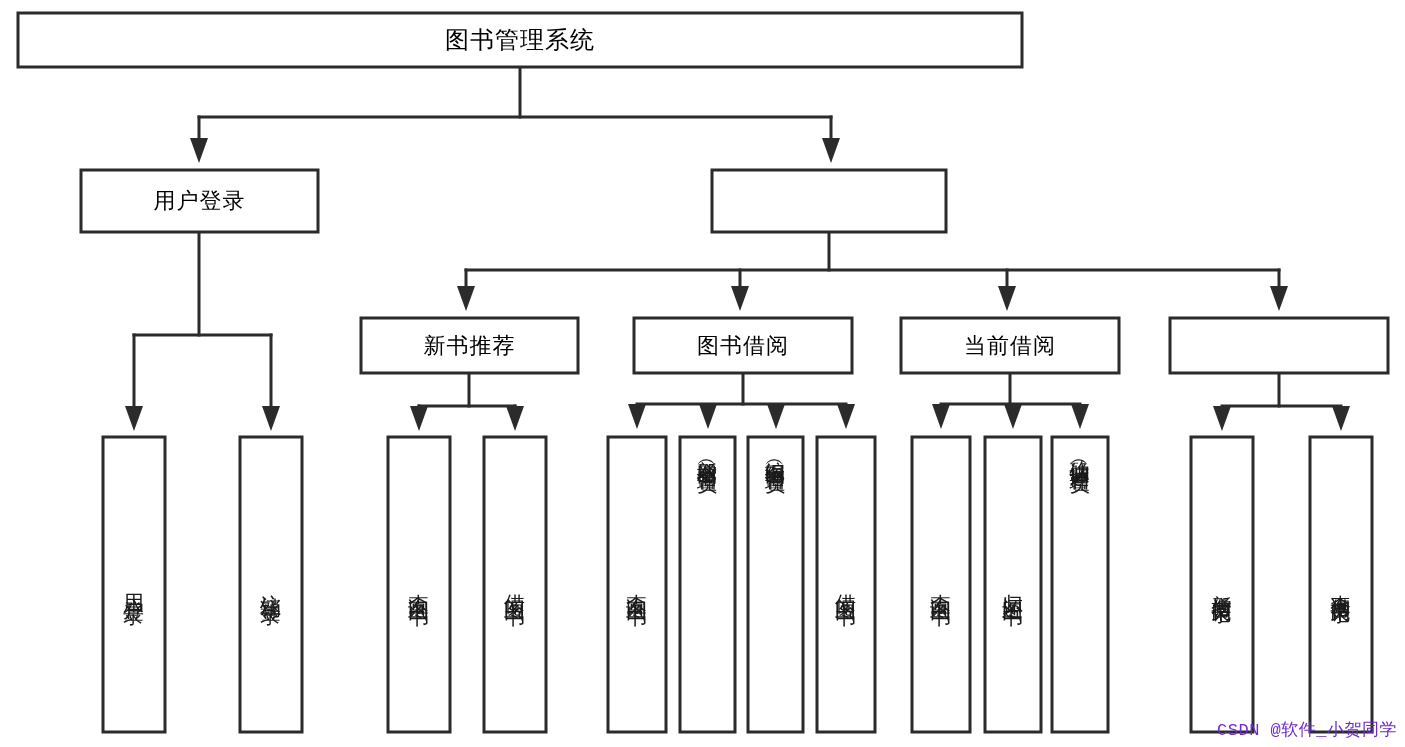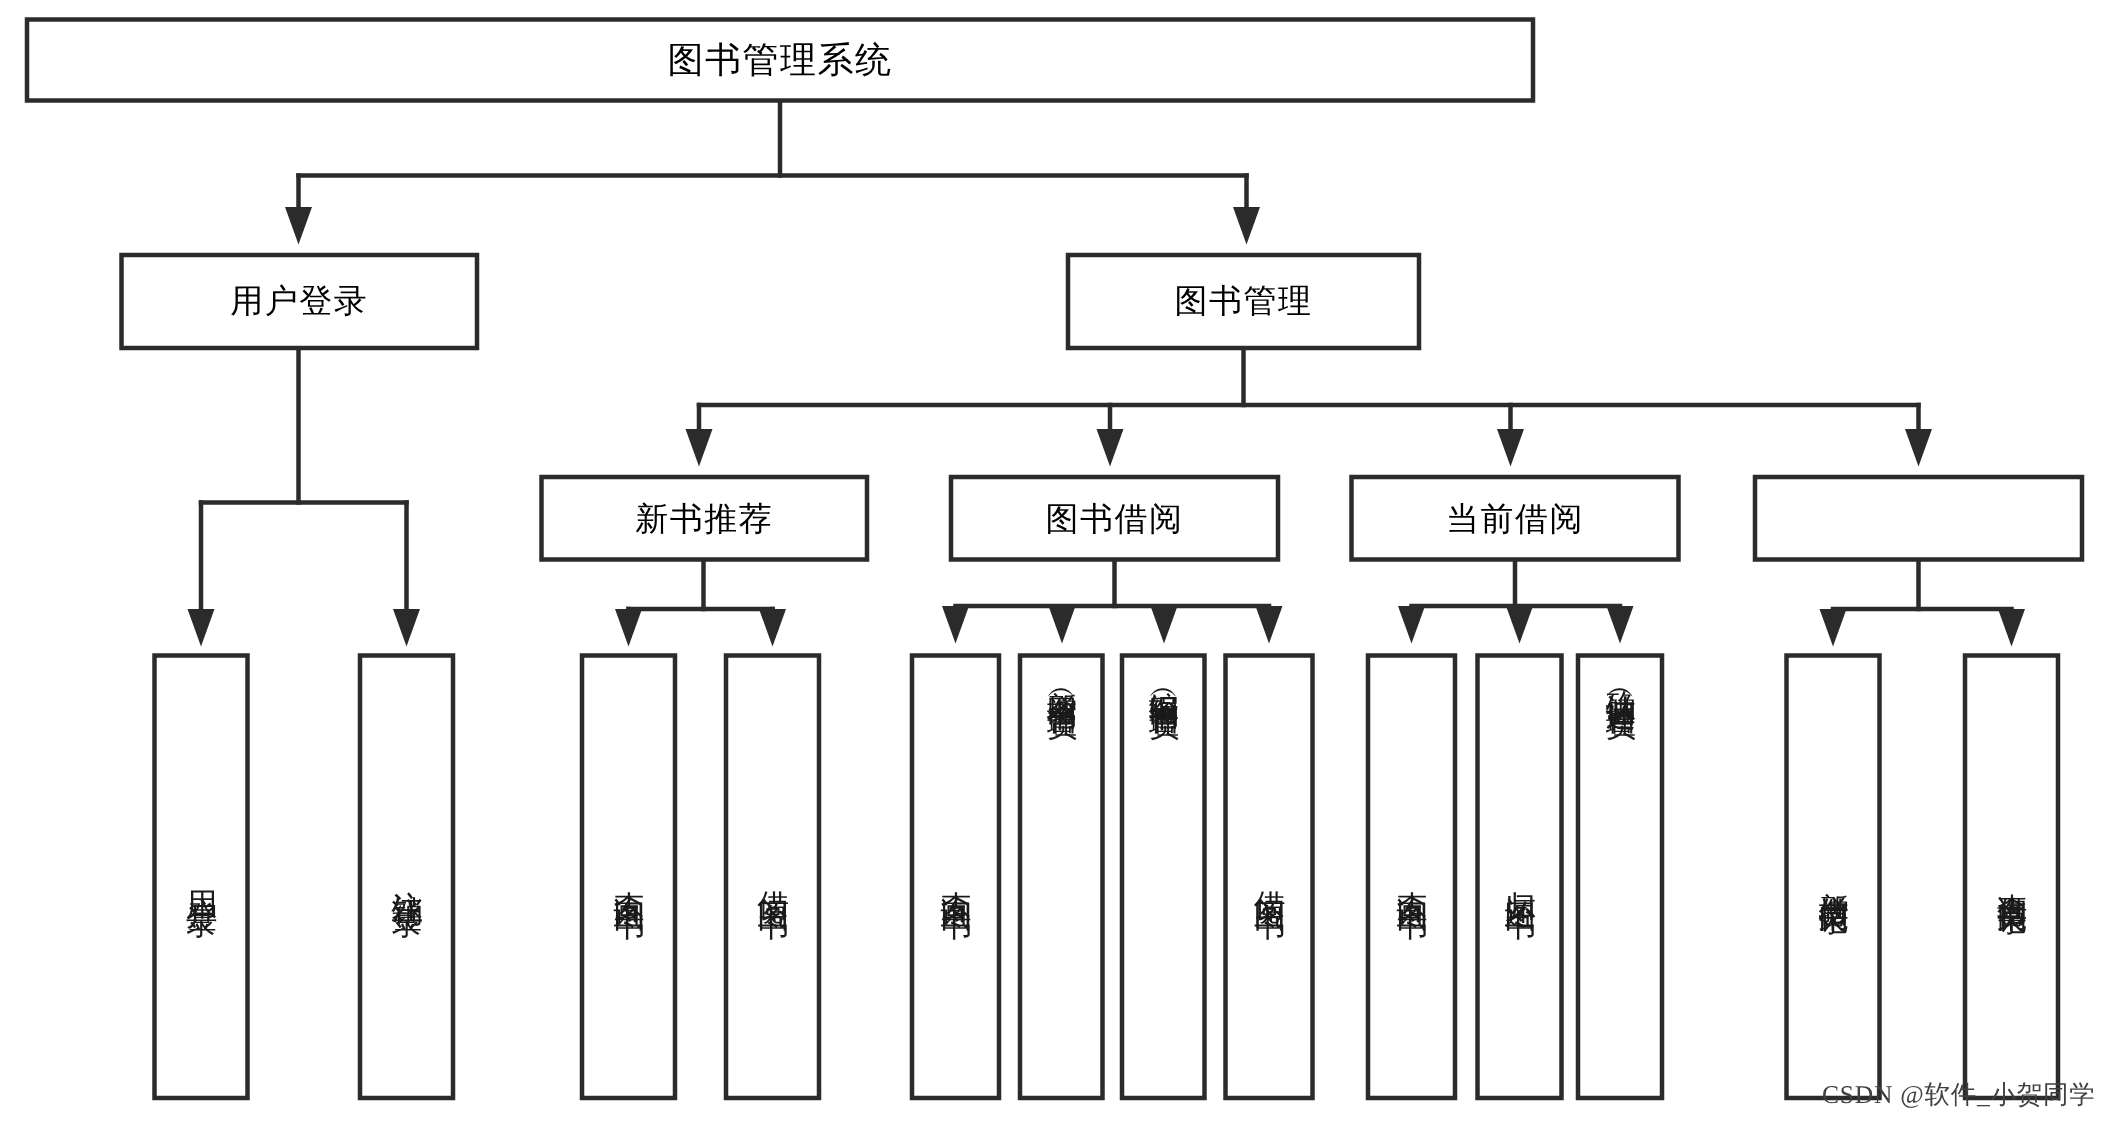--- a/index.html
+++ b/index.html
@@ -67,22 +67,22 @@
     letter-spacing: 4px;
     line-height: 1;
     pointer-events: none;
     white-space: nowrap;
   }
   #watermark {
     position: absolute;
     right: 8px;
     bottom: 6px;
     font-size: 17px;
-    color: #404040;
-    font-family: Liberation Serif, serif;
+    color: #6d28d9;
+    font-family: Liberation Mono, monospace;
     letter-spacing: 0.5px;
     white-space: nowrap;
     pointer-events: none;
   }
 </style>
 </head>
 <body>
 
 <div id="diagram-root">
 
@@ -174,21 +174,20 @@
     <rect class="node-box" x="985" y="437" width="56" height="295"></rect>
     <rect class="node-box" x="1052" y="437" width="56" height="295"></rect>
     <rect class="node-box" x="1191" y="437" width="62" height="295"></rect>
     <rect class="node-box" x="1310" y="437" width="62" height="295"></rect>
   </svg>
 
   <div class="node-label-h" style="left:18px; top:13px; width:1004px; height:54px; font-size:24px;">图书管理系统</div>
 
   <div class="node-label-h" style="left:81px; top:170px; width:237px; height:62px;">用户登录</div>
 
-  <div class="node-label-h" style="left:712px; top:170px; width:234px; height:62px;">图书管理</div>
 
   <div class="node-label-h" style="left:361px; top:318px; width:217px; height:55px;text-align:right;">新书推荐</div>
 
   <div class="node-label-h" style="left:634px; top:318px; width:218px; height:55px;">图书借阅</div>
 
   <div class="node-label-h" style="left:901px; top:318px; width:218px; height:55px;">当前借阅</div>
 
 
   <div class="node-label-v" style="left:103px; top:437px; width:62px; height:295px;">用户登录</div>
 

